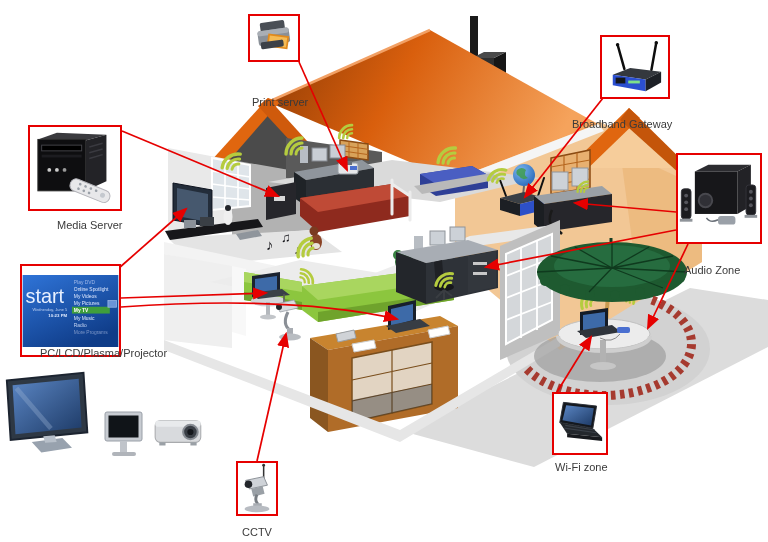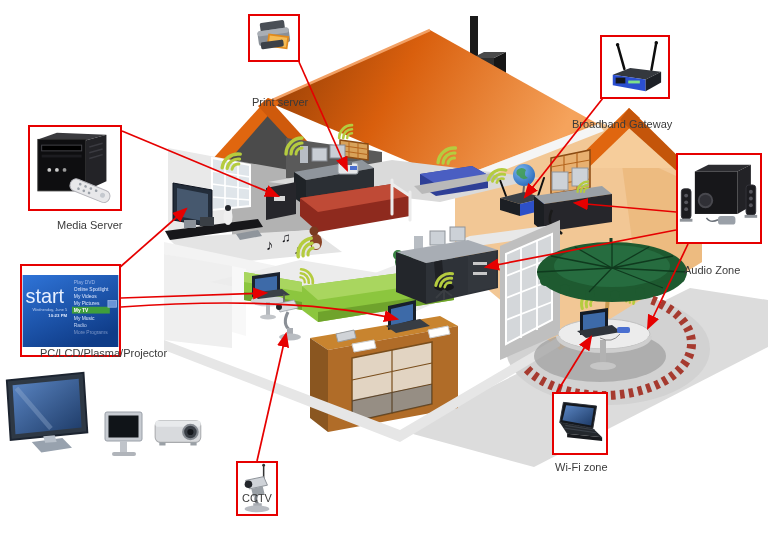--- a/index.html
+++ b/index.html
@@ -474,15 +474,15 @@
       <line x1="27" y1="2" x2="27" y2="16" stroke="#333" stroke-width="1.6"></line>
       <circle cx="27" cy="2" r="1.5" fill="#333"></circle>
       <polygon points="8,18 27,14 31,23 12,27" fill="#cfd3d8" stroke="#8a8f96"></polygon>
       <circle cx="11" cy="22" r="4" fill="#22252a"></circle>
       <polygon points="14,27 26,24 28,32 16,35" fill="#9aa0a6"></polygon>
       <path d="M20,33 q-3,6 1,10" stroke="#777c82" stroke-width="3" fill="none"></path>
       <rect x="16" y="42" width="9" height="4" fill="#a8acb2"></rect>
       <ellipse cx="20" cy="48" rx="13" ry="3.5" fill="#b8bcc2"></ellipse>
     </svg>
   </div>
-  <div class="label" style="left:242px;top:492px;">CCTV</div>
+  <div class="label" style="left:242px;top:526px;">CCTV</div>
 
 </div>
 
 </body></html>

